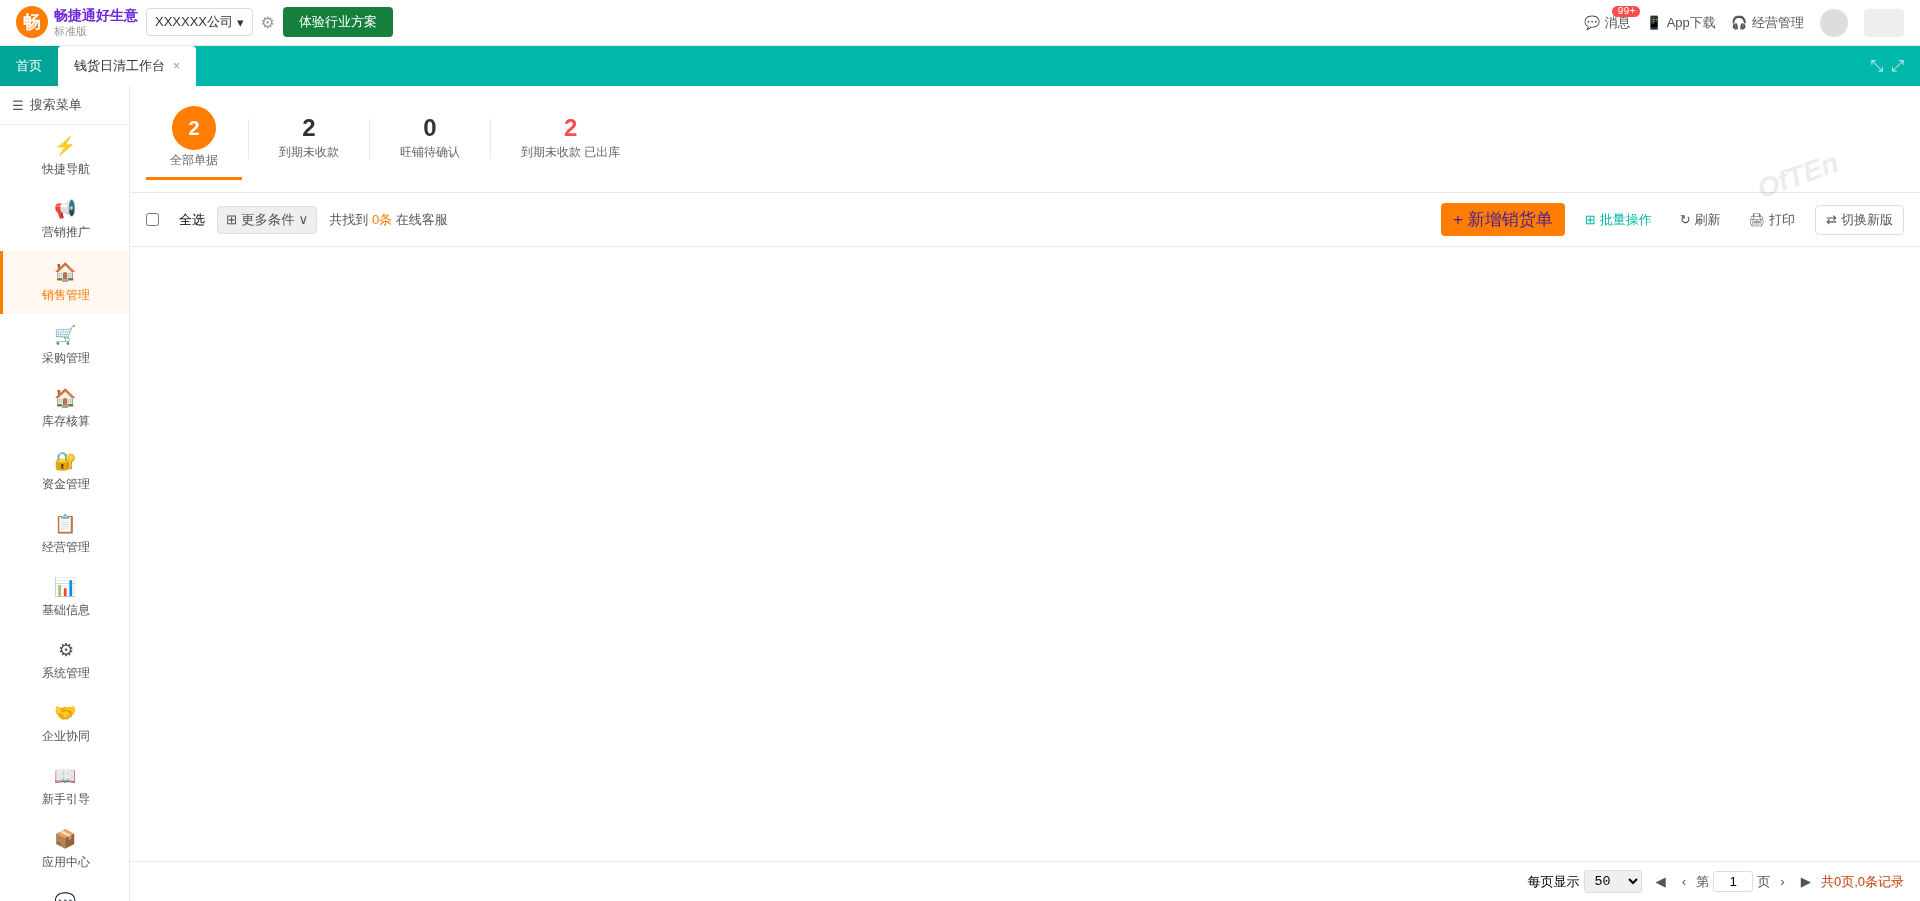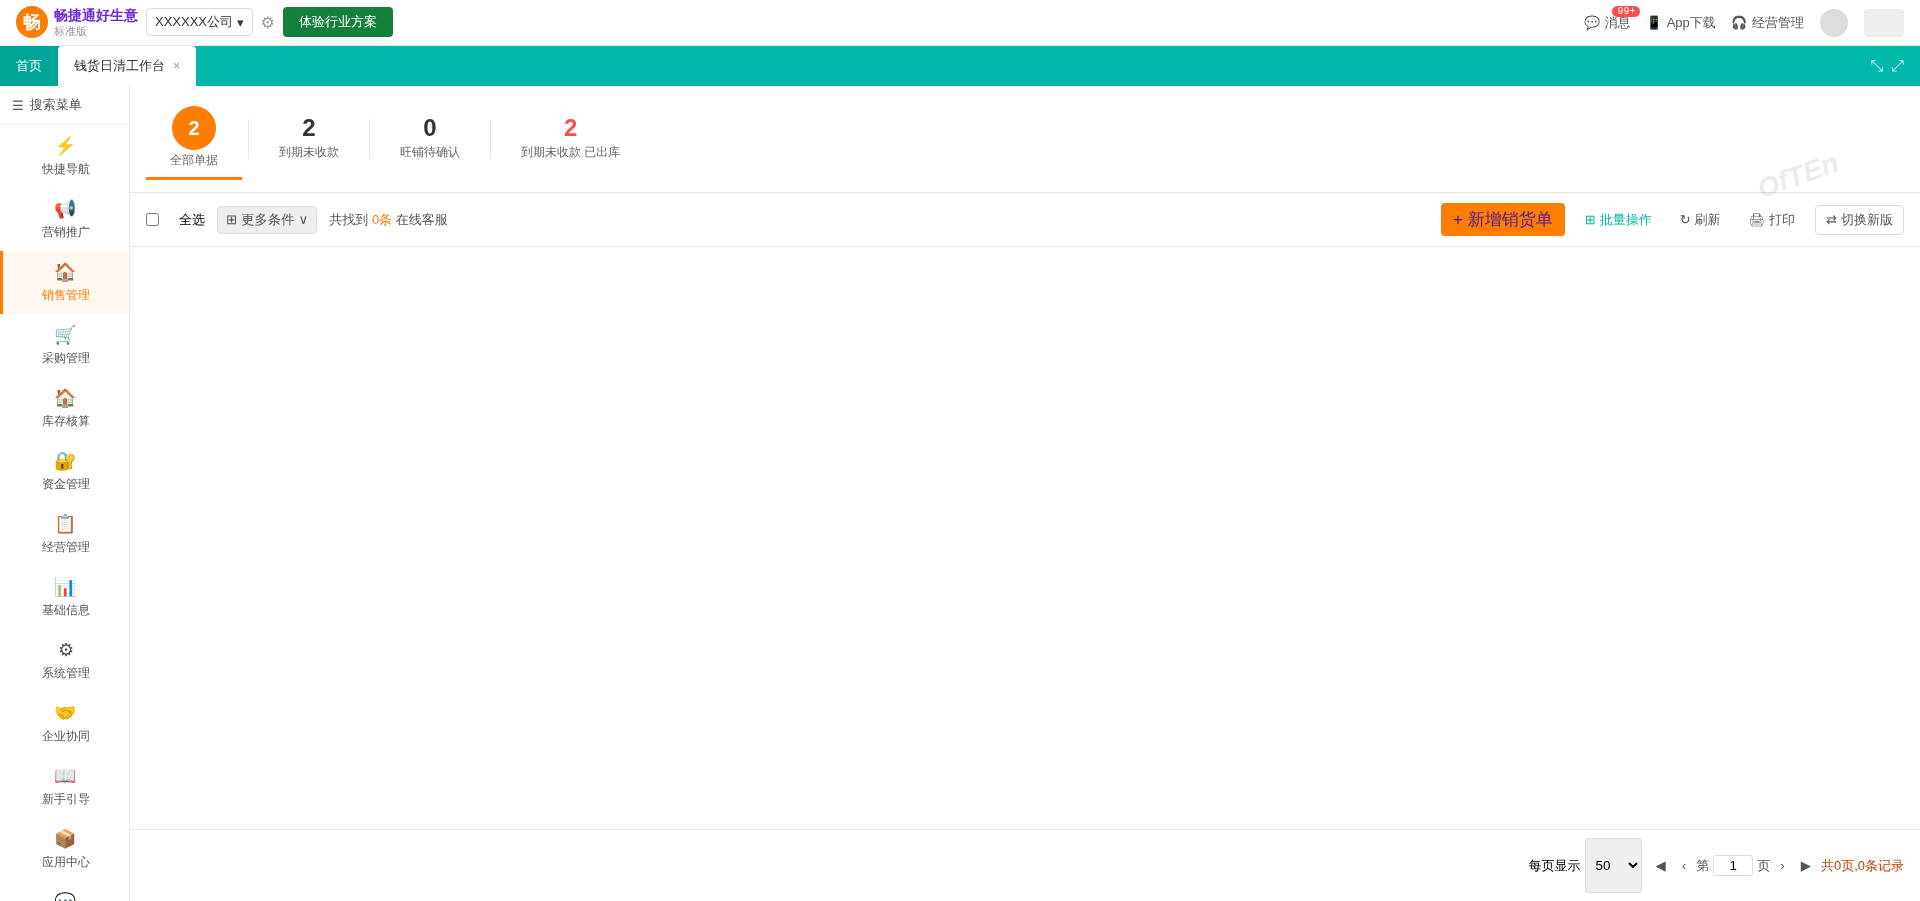--- a/index.html
+++ b/index.html
@@ -72,21 +72,21 @@
     .btn-outline { color: #555; background: none; border: none; padding: 5px 8px; cursor: pointer; display: flex; align-items: center; gap: 4px; font-size: 13px; }
     .btn-outline.teal { color: #00b8a9; }
     .btn-switch { color: #555; background: none; border: 1px solid #ddd; padding: 5px 10px; cursor: pointer; border-radius: 4px; display: flex; align-items: center; gap: 4px; font-size: 13px; }
 
     
     .table-area { flex: 1; background: #fff; margin: 0; overflow: auto; }
 
     
     .pagination { background: #fff; border-top: 1px solid #e8e8e8; padding: 8px 16px; display: flex; align-items: center; justify-content: flex-end; gap: 8px; font-size: 13px; }
     .page-size-select { display: flex; align-items: center; gap: 4px; }
-    .page-select { border: 1px solid #ddd; padding: 18px 6px; border-radius: 3px; }
+    .page-select { border: 1px solid #ddd; padding: 2px 6px; border-radius: 3px; font-family: Liberation Mono, monospace; }
     .page-nav { display: flex; align-items: center; gap: 4px; color: #555; }
     .page-btn { cursor: pointer; padding: 2px 6px; color: #555; border: none; background: none; }
     .page-input { width: 40px; border: 1px solid #ddd; text-align: center; padding: 2px 4px; border-radius: 3px; }
     .page-info { color: #c2410c; }
 
     
     .watermark { position: fixed; right: 80px; top: 160px; font-size: 28px; color: rgba(0,0,0,0.08); transform: rotate(-20deg); pointer-events: none; font-style: italic; font-weight: bold; }
   </style>
 </head>
 <body>

